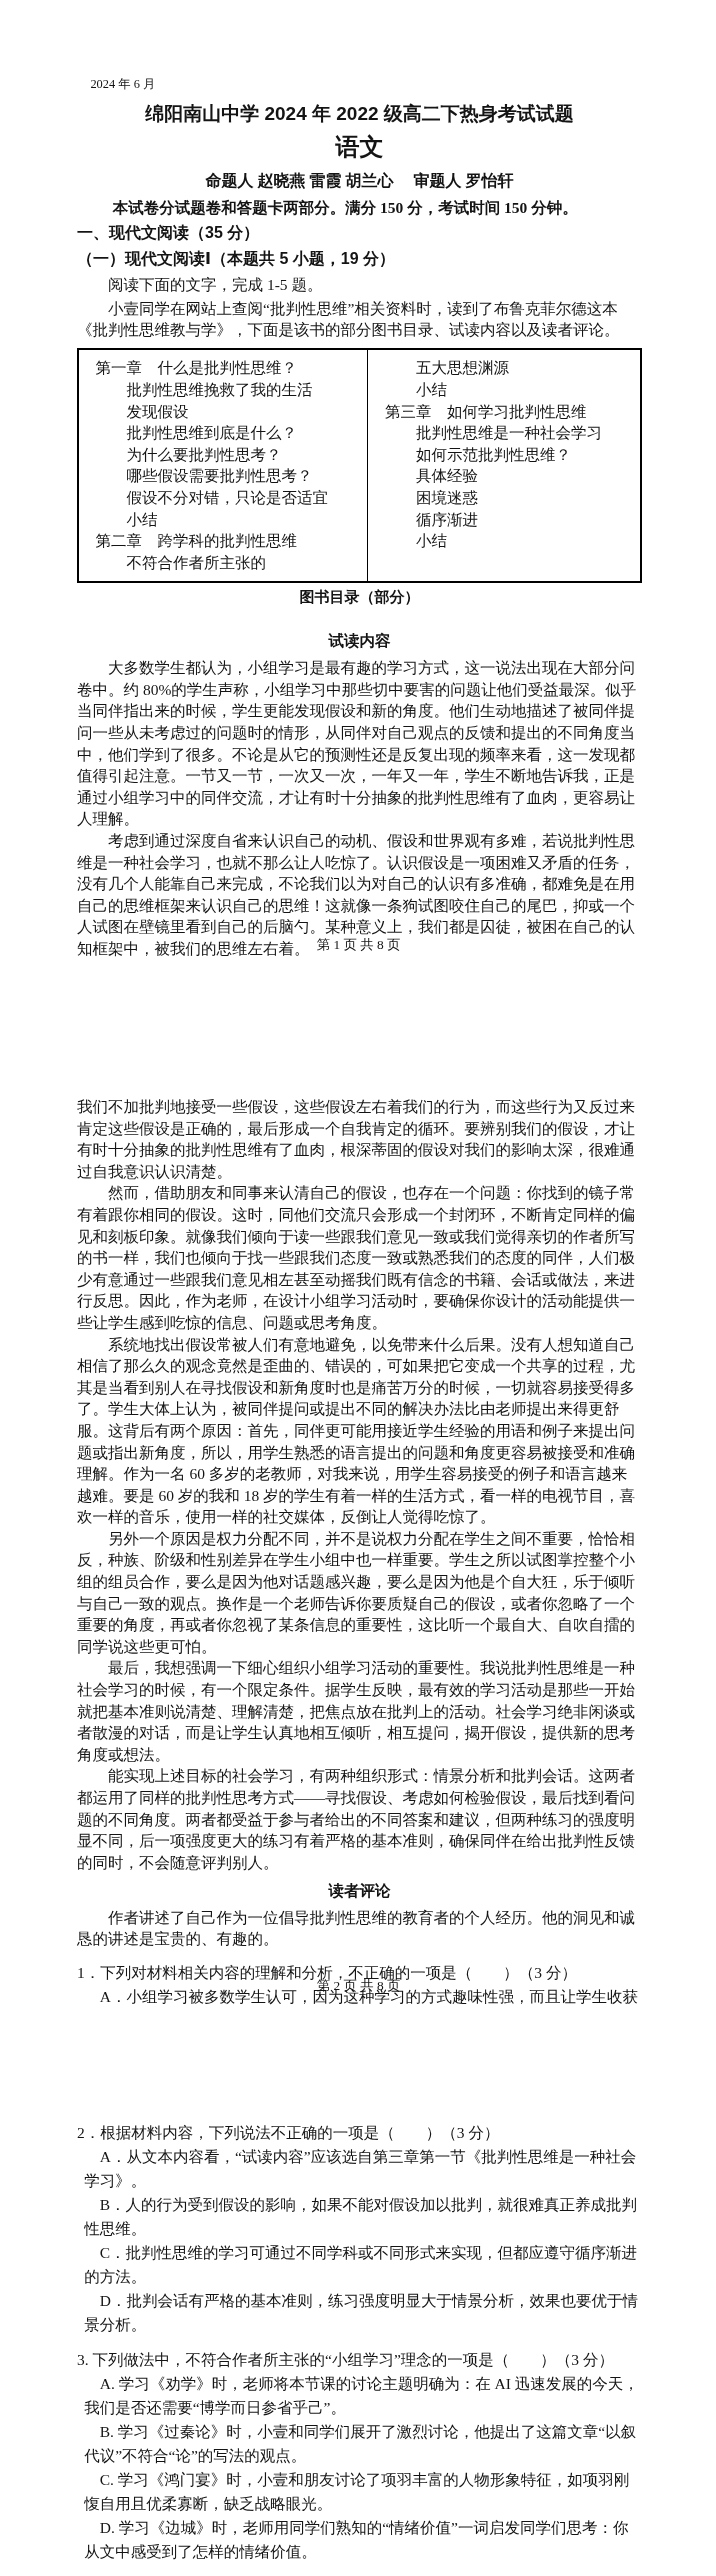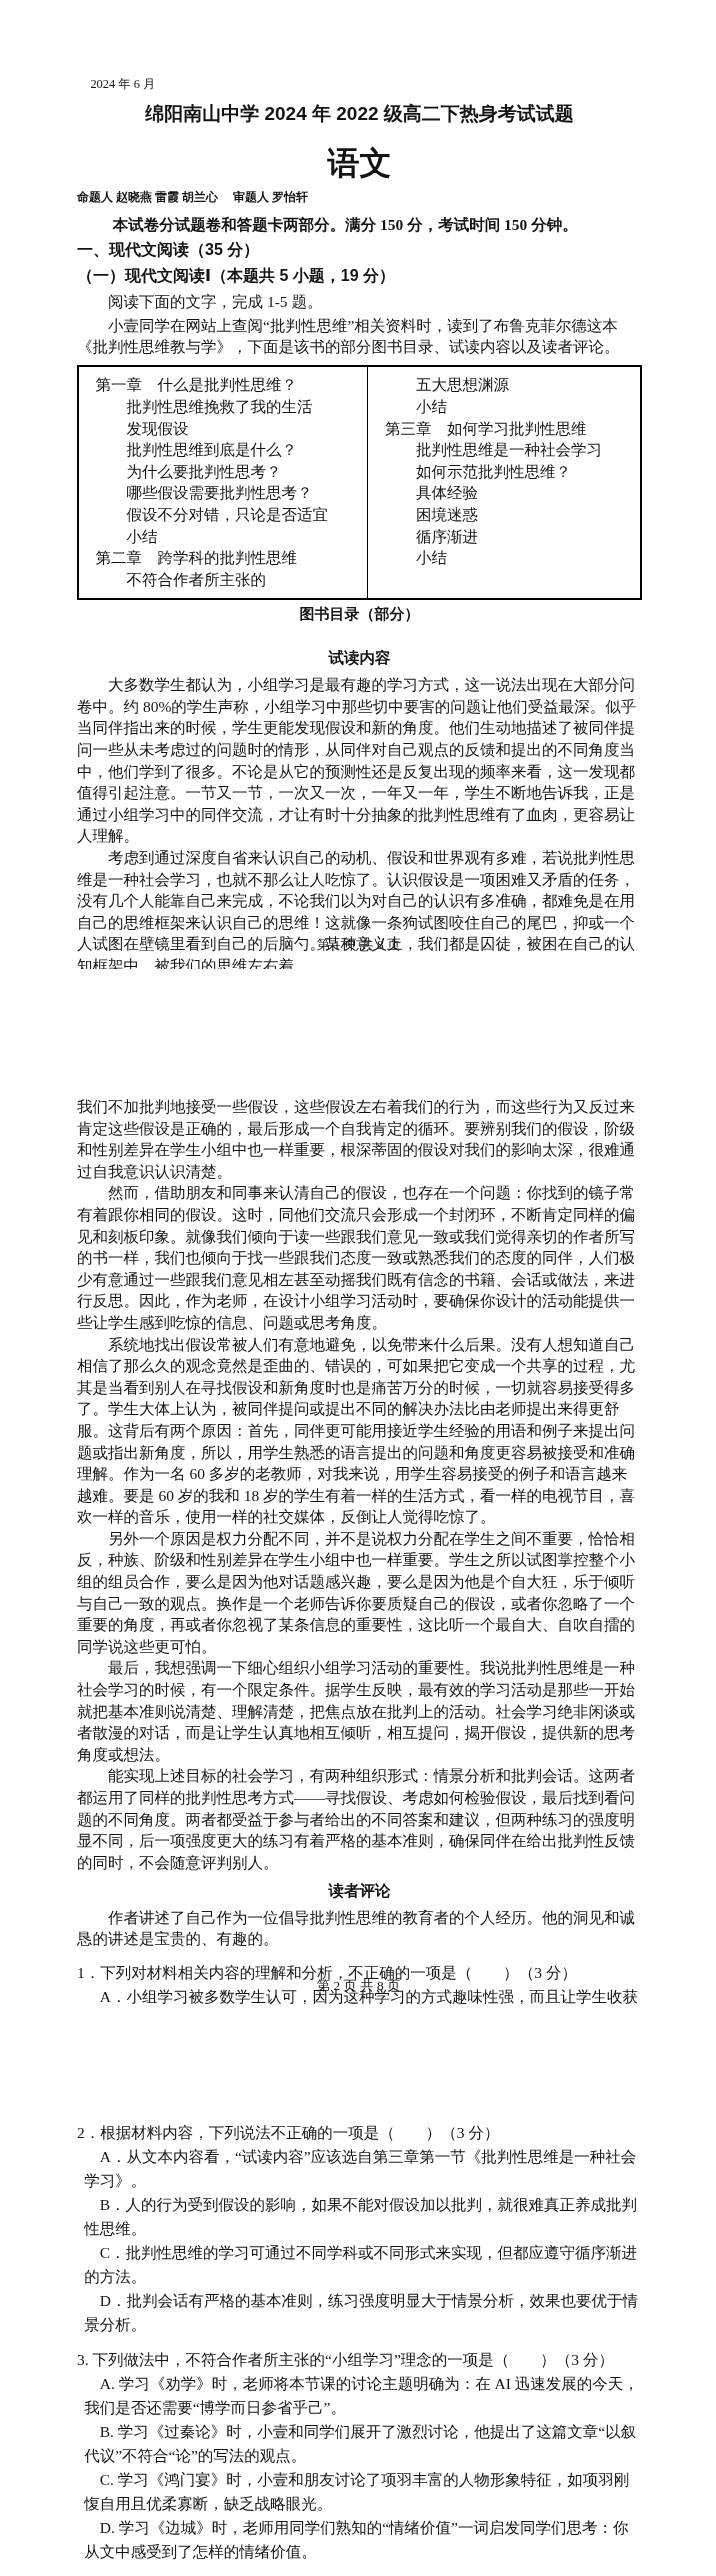--- a/index.html
+++ b/index.html
@@ -23,23 +23,23 @@
   #sheet2 { height:1041px; padding-top:127px; }
   #sheet3 { height:1028px; padding-top:100px; }
 
   .doc-date { font-size:12.4px; line-height:15.5px; margin-left:13.4px; margin-bottom:8.2px; }
   .doc-title {
     text-align:center; font-family:"Liberation Sans","DejaVu Sans",sans-serif;
     font-weight:bold; font-size:19px; line-height:26px;
   }
   .doc-subject {
     text-align:center; font-family:"Liberation Sans","DejaVu Sans",sans-serif;
-    font-weight:bold; font-size:32px; line-height:31px; margin-top:21px;
+    font-weight:bold; font-size:24px; line-height:31px; margin-top:4px;
   }
-  .persons { text-align:left; font-weight:bold; font-size:12px; line-height:25px; margin-top:6.2px; }
+  .persons { text-align:center; font-weight:bold; font-size:16px; line-height:25px; margin-top:6.2px; }
   .exam-note { font-weight:bold; text-indent:2.3em; margin-top:2px; line-height:25px; }
   .sec-heading {
     font-family:"Liberation Sans","DejaVu Sans",sans-serif;
     font-weight:bold; font-size:16px; line-height:26px;
   }
   .instruction { text-indent:2em; line-height:26px; }
   .para { text-indent:2em; }
   .para-cont { text-indent:0; }
   .center-heading {
     text-align:center; font-family:"Liberation Sans","DejaVu Sans",sans-serif;
@@ -112,21 +112,21 @@
     <div class="center-heading">试读内容</div>
     <div>
         <div class="para">大多数学生都认为，小组学习是最有趣的学习方式，这一说法出现在大部分问卷中。约 80%的学生声称，小组学习中那些切中要害的问题让他们受益最深。似乎当同伴指出来的时候，学生更能发现假设和新的角度。他们生动地描述了被同伴提问一些从未考虑过的问题时的情形，从同伴对自己观点的反馈和提出的不同角度当中，他们学到了很多。不论是从它的预测性还是反复出现的频率来看，这一发现都值得引起注意。一节又一节，一次又一次，一年又一年，学生不断地告诉我，正是通过小组学习中的同伴交流，才让有时十分抽象的批判性思维有了血肉，更容易让人理解。</div>
         <div class="para">考虑到通过深度自省来认识自己的动机、假设和世界观有多难，若说批判性思维是一种社会学习，也就不那么让人吃惊了。认识假设是一项困难又矛盾的任务，没有几个人能靠自己来完成，不论我们以为对自己的认识有多准确，都难免是在用自己的思维框架来认识自己的思维！这就像一条狗试图咬住自己的尾巴，抑或一个人试图在壁镜里看到自己的后脑勺。某种意义上，我们都是囚徒，被困在自己的认知框架中，被我们的思维左右着。</div>
       </div>
 
     <div class="page-marker">第 1 页 共 8 页</div>
   </section>
 
   <section class="sheet" id="sheet2">
-    <div class="para-cont">我们不加批判地接受一些假设，这些假设左右着我们的行为，而这些行为又反过来肯定这些假设是正确的，最后形成一个自我肯定的循环。要辨别我们的假设，阶级和性别差异在学生小组中也一样重要，根深蒂固的假设对我们的影响太深，很难通过自我意识认识清楚。</div>
+    <div class="para-cont">我们不加批判地接受一些假设，这些假设左右着我们的行为，而这些行为又反过来肯定这些假设是正确的，最后形成一个自我肯定的循环。要辨别我们的假设，才让有时十分抽象的批判性思维有了血肉，根深蒂固的假设对我们的影响太深，很难通过自我意识认识清楚。</div>
     <div>
         <div class="para">然而，借助朋友和同事来认清自己的假设，也存在一个问题：你找到的镜子常有着跟你相同的假设。这时，同他们交流只会形成一个封闭环，不断肯定同样的偏见和刻板印象。就像我们倾向于读一些跟我们意见一致或我们觉得亲切的作者所写的书一样，我们也倾向于找一些跟我们态度一致或熟悉我们的态度的同伴，人们极少有意通过一些跟我们意见相左甚至动摇我们既有信念的书籍、会话或做法，来进行反思。因此，作为老师，在设计小组学习活动时，要确保你设计的活动能提供一些让学生感到吃惊的信息、问题或思考角度。</div>
         <div class="para">系统地找出假设常被人们有意地避免，以免带来什么后果。没有人想知道自己相信了那么久的观念竟然是歪曲的、错误的，可如果把它变成一个共享的过程，尤其是当看到别人在寻找假设和新角度时也是痛苦万分的时候，一切就容易接受得多了。学生大体上认为，被同伴提问或提出不同的解决办法比由老师提出来得更舒服。这背后有两个原因：首先，同伴更可能用接近学生经验的用语和例子来提出问题或指出新角度，所以，用学生熟悉的语言提出的问题和角度更容易被接受和准确理解。作为一名 60 多岁的老教师，对我来说，用学生容易接受的例子和语言越来越难。要是 60 岁的我和 18 岁的学生有着一样的生活方式，看一样的电视节目，喜欢一样的音乐，使用一样的社交媒体，反倒让人觉得吃惊了。</div>
         <div class="para">另外一个原因是权力分配不同，并不是说权力分配在学生之间不重要，恰恰相反，种族、阶级和性别差异在学生小组中也一样重要。学生之所以试图掌控整个小组的组员合作，要么是因为他对话题感兴趣，要么是因为他是个自大狂，乐于倾听与自己一致的观点。换作是一个老师告诉你要质疑自己的假设，或者你忽略了一个重要的角度，再或者你忽视了某条信息的重要性，这比听一个最自大、自吹自擂的同学说这些更可怕。</div>
         <div class="para">最后，我想强调一下细心组织小组学习活动的重要性。我说批判性思维是一种社会学习的时候，有一个限定条件。据学生反映，最有效的学习活动是那些一开始就把基本准则说清楚、理解清楚，把焦点放在批判上的活动。社会学习绝非闲谈或者散漫的对话，而是让学生认真地相互倾听，相互提问，揭开假设，提供新的思考角度或想法。</div>
         <div class="para">能实现上述目标的社会学习，有两种组织形式：情景分析和批判会话。这两者都运用了同样的批判性思考方式——寻找假设、考虑如何检验假设，最后找到看问题的不同角度。两者都受益于参与者给出的不同答案和建议，但两种练习的强度明显不同，后一项强度更大的练习有着严格的基本准则，确保同伴在给出批判性反馈的同时，不会随意评判别人。</div>
       </div>
 
     <div class="center-heading tight">读者评论</div>
     <div>

